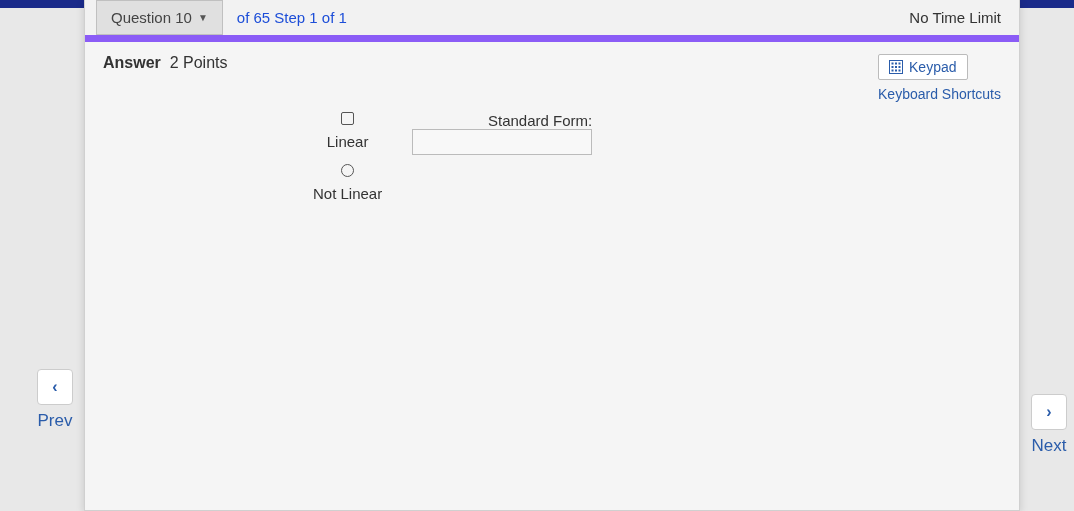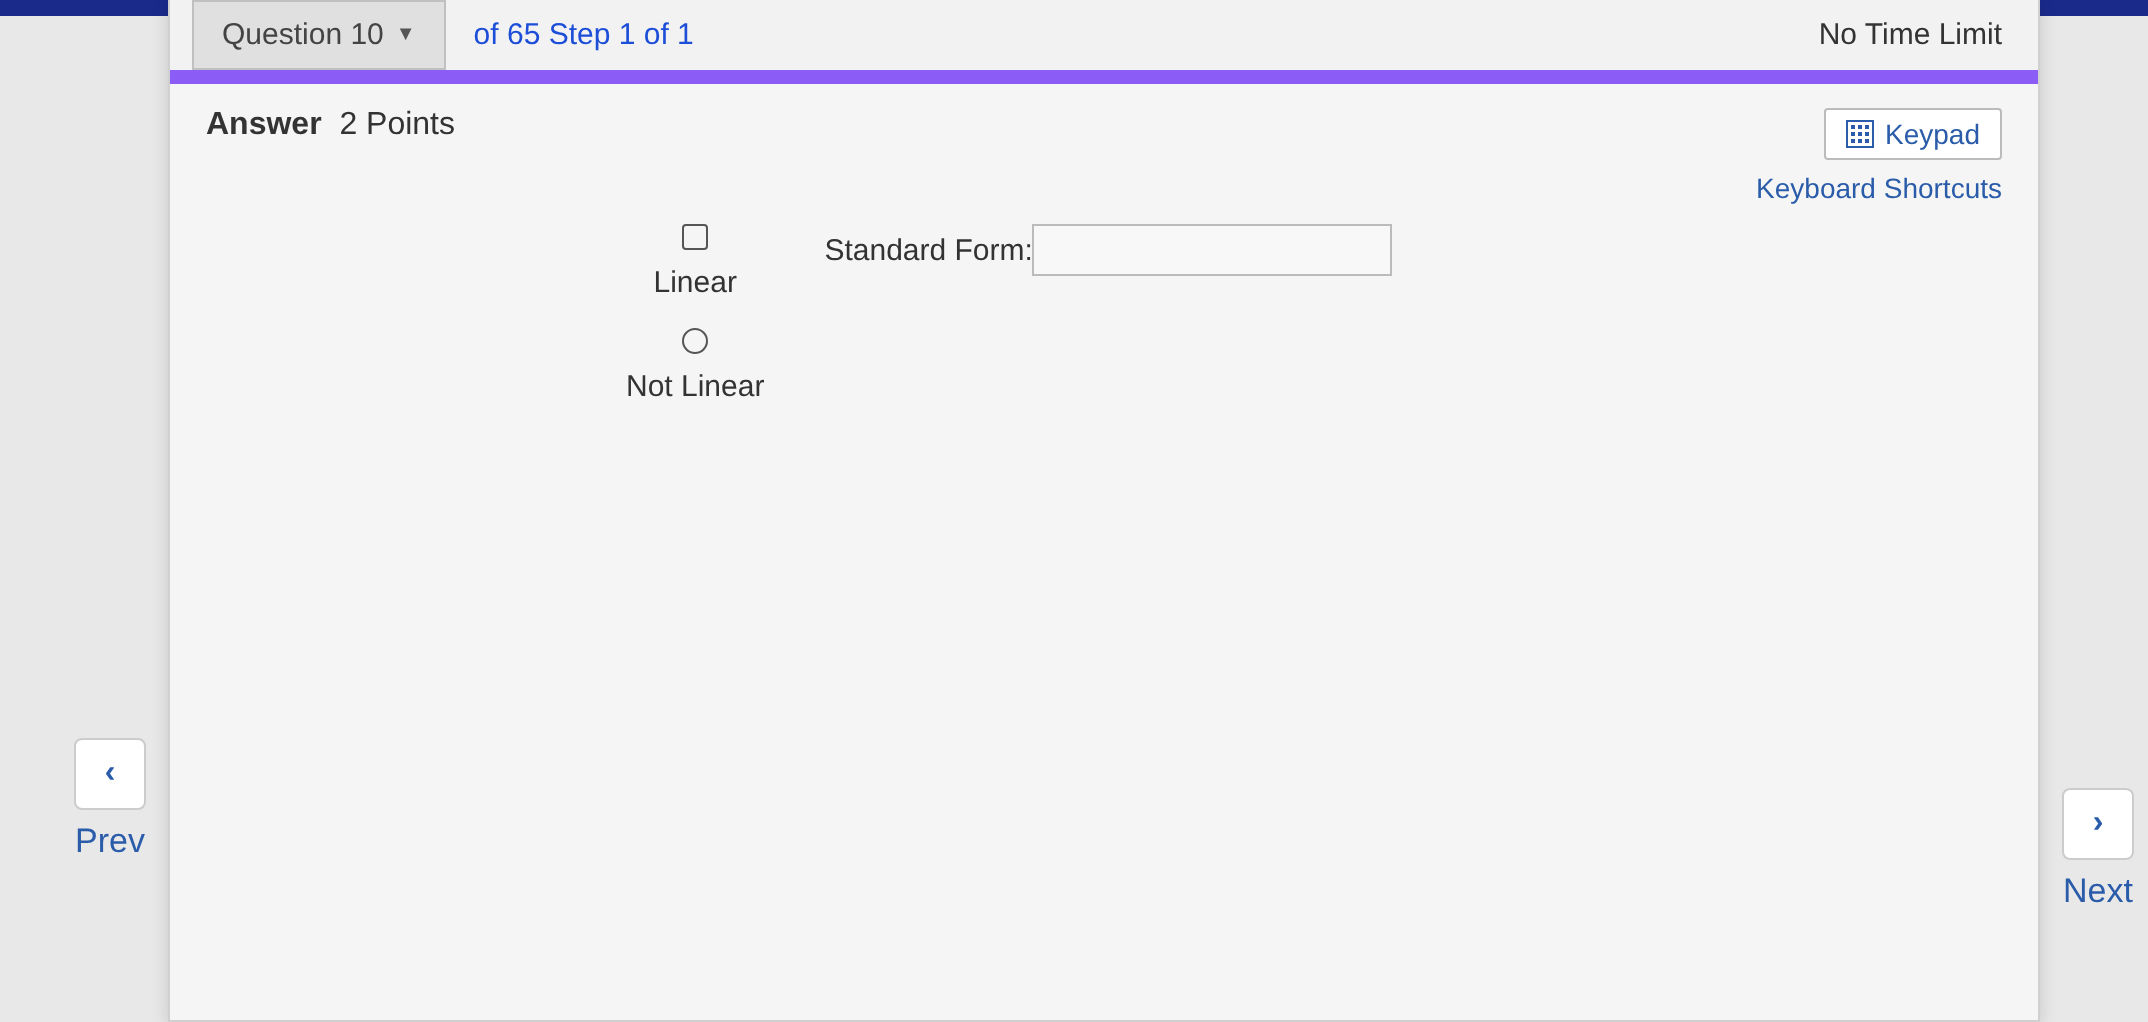--- a/index.html
+++ b/index.html
@@ -124,21 +124,21 @@
       justify-content: space-between;
       align-items: flex-start;
       margin-bottom: 10px;
     }
     .answer-label {
       font-size: 16px;
       color: #333;
     }
     .answer-label b { font-weight: 600; }
     .keypad-area {
-      text-align: right;
+      text-align: left;
     }
     .keypad-btn {
       border: 1px solid #bbb;
       background: #fff;
       padding: 4px 10px;
       font-size: 14px;
       color: #2a5caa;
       display: inline-flex;
       align-items: center;
       gap: 6px;
@@ -187,23 +187,24 @@
       height: 13px;
       border: 1.5px solid #555;
       border-radius: 2px;
       display: inline-block;
     }
     .radio-circle.round {
       border-radius: 50%;
     }
     .stdform {
       display: flex;
-      align-items: center;
-      font-size: 15px;
-      color: #333;
+      align-items: flex-end;
+      font-size: 15px;
+      color: #333;
+      flex-direction: column;
     }
     .stdform input {
       width: 180px;
       height: 26px;
       border: 1px solid #bbb;
       background: #f8f8f8;
       padding: 2px 6px;
       font-size: 14px;
     }
   </style>

